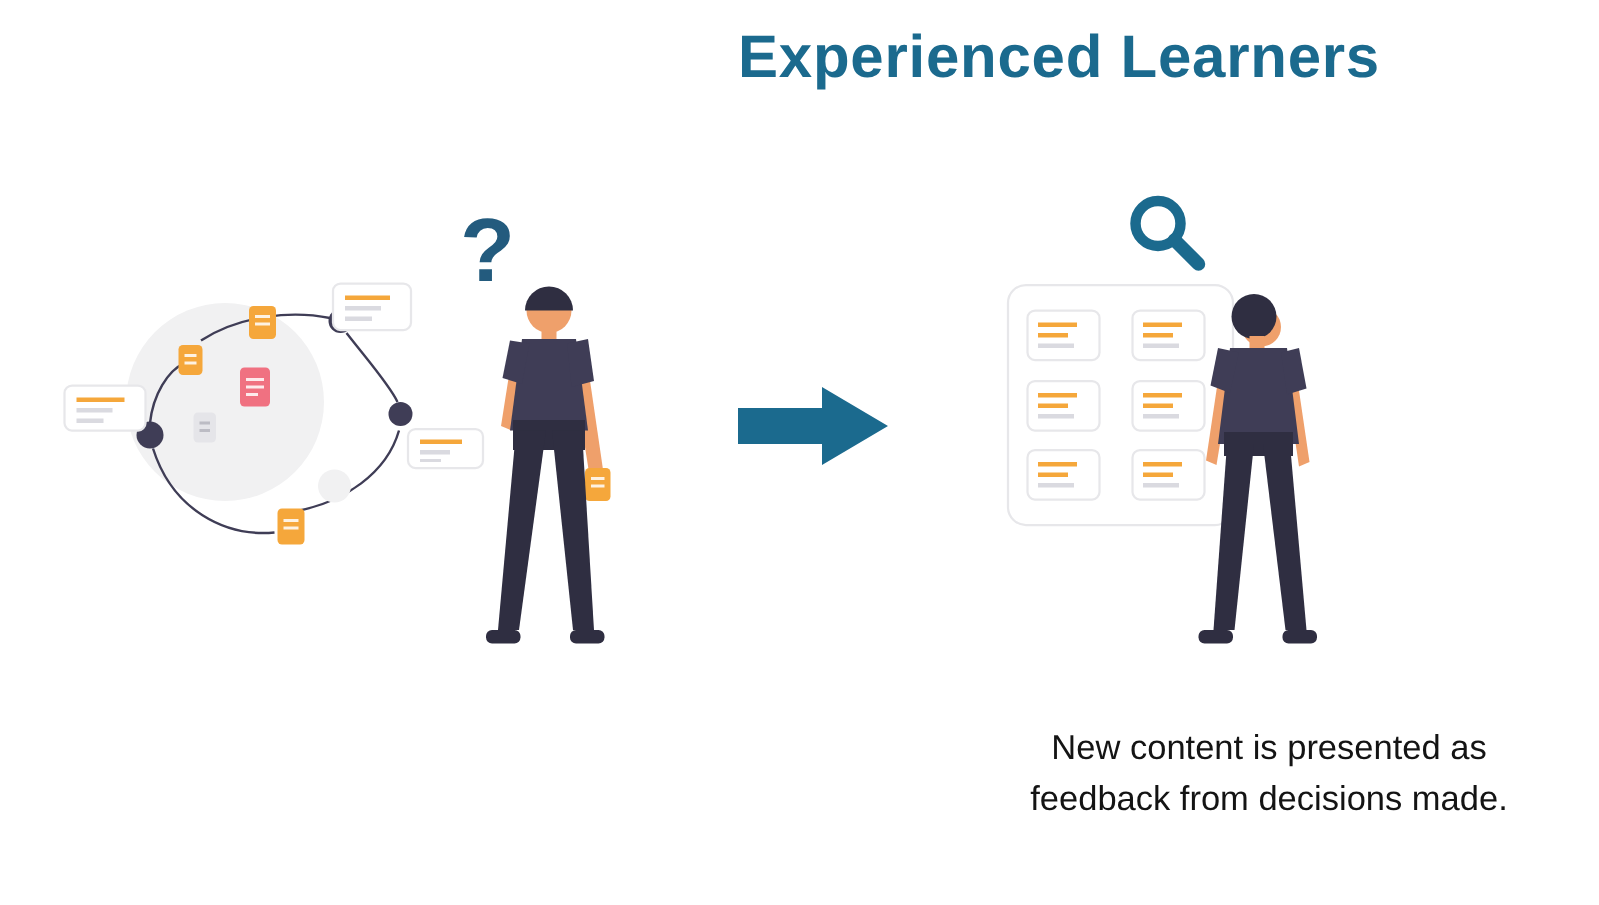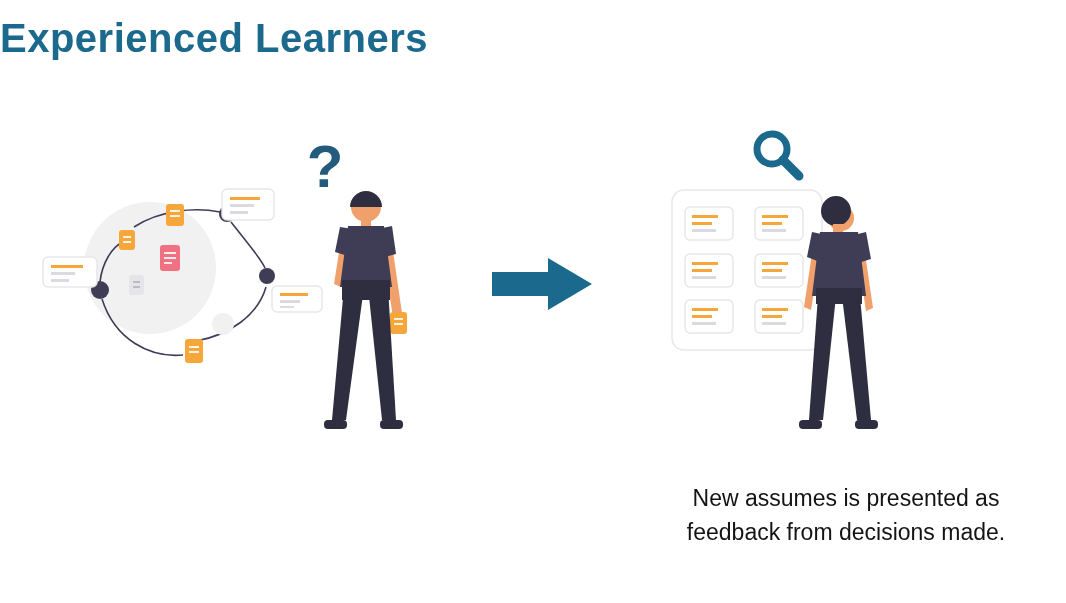--- a/index.html
+++ b/index.html
@@ -6,21 +6,21 @@
     --accent:#1b6a8e; --question:#235b7e; --orange:#f5a73b; --pink:#f07181;
     --navy:#3f3d56; --dark:#2f2e41; --skin:#efa06b; --bg-circle:#f1f1f2;
     --card-border:#e7e7ea; --gray-line:#dadae0; --gray-doc:#e5e5e9;
     --gray-doc-line:#bcbcc4; --text:#141414;
   }
   *{margin:0;padding:0;box-sizing:border-box;}
   html,body{background:#ffffff;}
   body{font-family:"Liberation Sans", sans-serif;}
   .slide{position:relative;width:1066px;height:603px;background:#fff;overflow:hidden;}
   .title{
-    position:absolute;top:16px;left:0;width:920px;text-align:left;
+    position:absolute;top:16px;left:0;width:920px;text-align:right;
     font-size:40px;font-weight:bold;letter-spacing:0.5px;color:var(--accent);
   }
   .illo{position:absolute;}
   .illo-left{left:30px;top:115px;width:400px;height:330px;}
   .illo-right{left:660px;top:118px;width:320px;height:320px;}
   .arrow-wrap{position:absolute;left:492px;top:258px;width:100px;height:52px;}
   .caption{
     position:absolute;text-align:center;color:var(--text);
     font-size:23px;line-height:34px;
   }
@@ -206,15 +206,15 @@
 
       <rect class="f-dark" x="156" y="170" width="46" height="16"></rect>
       <path class="f-dark" d="M158,178 L176,178 L163,302 L149,302 Z"></path>
       <path class="f-dark" d="M182,178 L200,178 L211,302 L197,302 Z"></path>
 
       <rect class="f-dark" x="139" y="302" width="23" height="9" rx="4"></rect>
       <rect class="f-dark" x="195" y="302" width="23" height="9" rx="4"></rect>
     </g>
   </svg>
 
-  <p class="caption caption-right">New assumes is presented as feedback from decisions made.</p>
+  <p class="caption caption-right">New content is presented as feedback from decisions made.</p>
 
 </div>
 
 </body></html>

